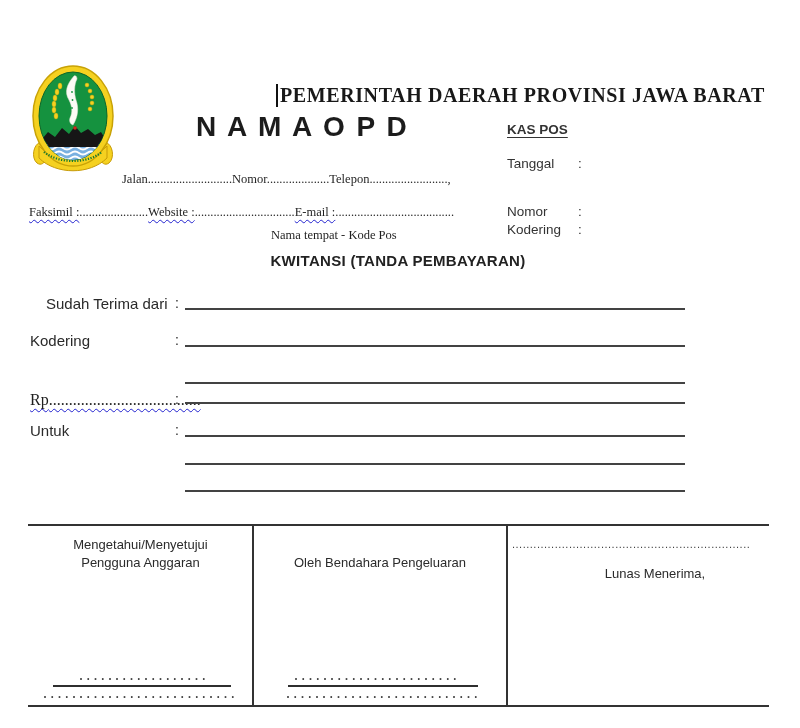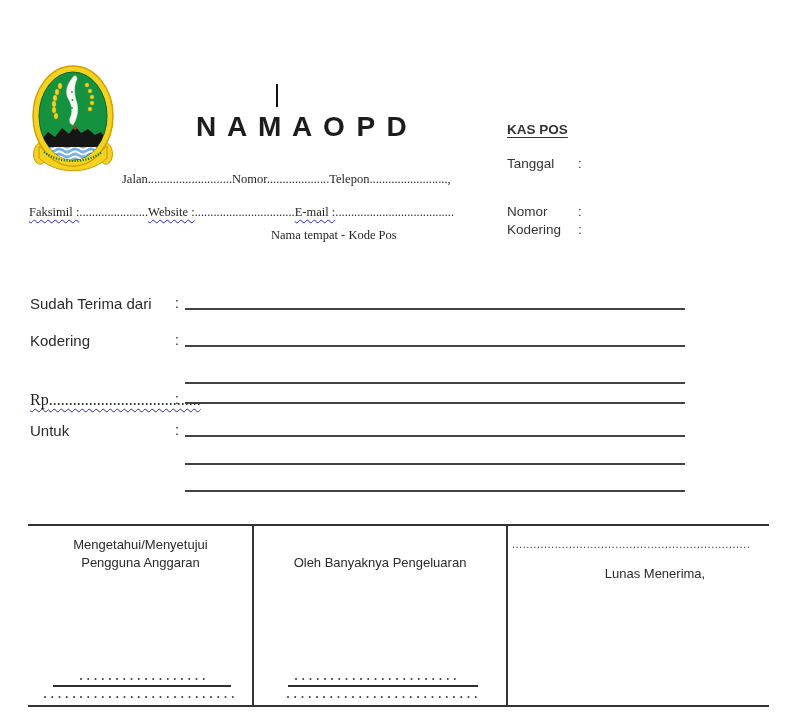--- a/index.html
+++ b/index.html
@@ -91,20 +91,21 @@
       <circle cx="61" cy="35" r="2"></circle>
       <circle cx="61" cy="41" r="2"></circle>
       <circle cx="59" cy="47" r="2"></circle>
     </g>
 
     <path d="M13,90 C28,102 56,102 71,90" stroke="#0f7a33" stroke-width="2.2" fill="none" stroke-dasharray="1.2,1.5"></path>
   </svg>
 
   <div class="abs cursor"></div>
 
+  <div class="abs gov-title">PEMERINTAH DAERAH PROVINSI JAWA BARAT</div>
   <div class="abs opd">N A M A O P D</div>
 
   <div class="abs kaspos-title">KAS POS</div>
   <div class="abs kaspos-row" style="top:156px;">
     <span class="kl">Tanggal</span><span>:</span>
   </div>
   <div class="abs kaspos-row" style="top:189px;margin-top:15px;">
     <span class="kl">Nomor</span><span>:</span>
   </div>
   <div class="abs kaspos-row" style="top:222px;">
@@ -112,22 +113,23 @@
   </div>
 
   <div class="abs addr" style="left:122px;top:172px;">
     <span>Jalan</span><span class="leader">...........................</span><span>Nomor</span><span class="leader">....................</span><span>Telepon</span><span class="leader">.........................,</span>
   </div>
   <div class="abs addr" style="left:29px;top:205px;">
     <span class="squiggle">Faksimil :</span><span class="leader">......................</span><span class="squiggle">Website :</span><span class="leader">................................</span><span class="squiggle">E-mail :</span><span class="leader">......................................</span>
   </div>
   <div class="abs addr" style="left:231px;top:228px;margin-left:40px;">Nama tempat - Kode Pos</div>
 
+  <div class="abs doc-title">KWITANSI (TANDA PEMBAYARAN)</div>
 
-  <div class="abs flabel" style="top:295px;">Sudah Terima dari</div>
+  <div class="abs flabel" style="top:295px;margin-left:16px;">Sudah Terima dari</div>
   <div class="abs fcolon" style="top:295px;">:</div>
   <div class="abs hline" style="top:308px;"></div>
 
   <div class="abs flabel" style="top:332px;">Kodering</div>
   <div class="abs fcolon" style="top:332px;">:</div>
   <div class="abs hline" style="top:345px;"></div>
   <div class="abs hline" style="top:382px;"></div>
 
   <div class="abs rp">
     <span class="squiggle"><span>Rp</span><span>......................................</span></span>
@@ -145,21 +147,21 @@
   <div class="abs tline-h" style="left:28px;top:705px;width:741px;"></div>
   <div class="abs tline-v" style="left:252px;top:524px;height:183px;"></div>
   <div class="abs tline-v" style="left:506px;top:524px;height:183px;"></div>
 
   <div class="abs cell-text" style="left:28px;top:555px;width:225px;">Pengguna Anggaran</div>
   <div class="abs cell-text" style="left:28px;top:537px;width:225px;">Mengetahui/Menyetujui</div>
   <div class="abs dotrow" style="left:78px;top:672px;width:128px;">............................................................</div>
   <div class="abs sig-solid" style="left:53px;top:685px;width:178px;"></div>
   <div class="abs dotrow" style="left:42px;top:690px;width:196px;">......................................................................</div>
 
-  <div class="abs cell-text" style="left:255px;top:555px;width:250px;">Oleh Banyaknya Pengeluaran</div>
+  <div class="abs cell-text" style="left:255px;top:555px;width:250px;">Oleh Bendahara Pengeluaran</div>
   <div class="abs dotrow" style="left:293px;top:672px;width:163px;">............................................................</div>
   <div class="abs sig-solid" style="left:288px;top:685px;width:190px;"></div>
   <div class="abs dotrow" style="left:285px;top:690px;width:196px;">......................................................................</div>
 
   <div class="abs datedots">...........................................................................................</div>
   <div class="abs cell-text" style="left:560px;top:566px;width:190px;">Lunas Menerima,</div>
 
 </div>
 
 </body></html>

